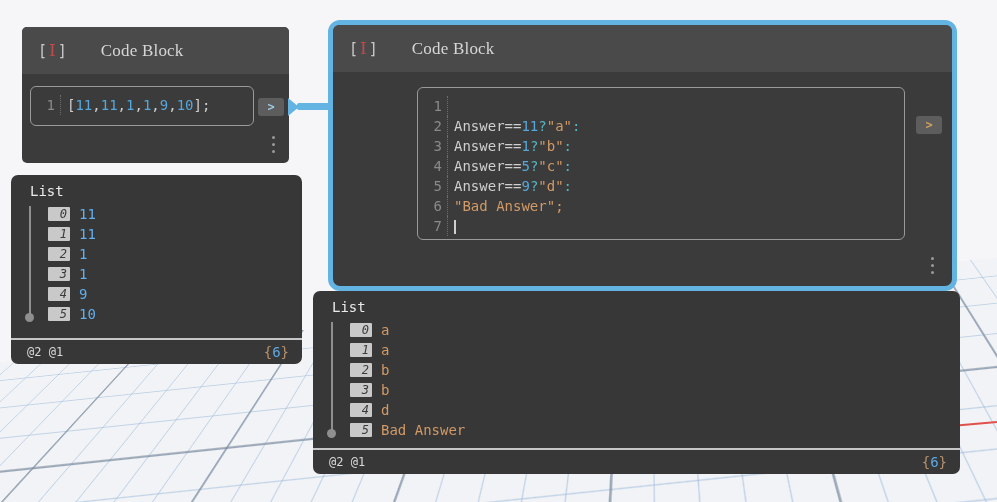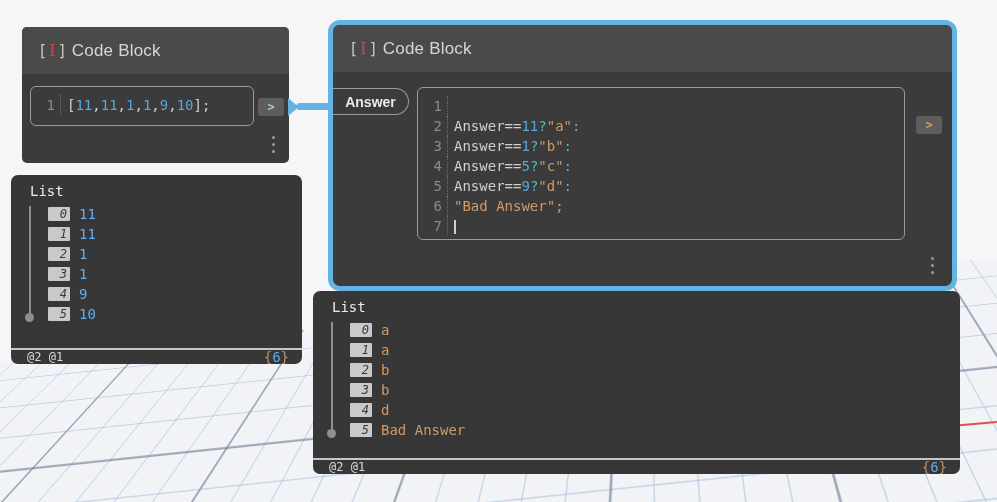--- a/index.html
+++ b/index.html
@@ -20,21 +20,21 @@
               repeating-linear-gradient(90deg, rgba(147,180,215,.50) 0 1.5px, transparent 1.5px 32px); }
   .axis-y { position:absolute; left:664px; top:282px; width:2px; height:20px; background:var(--axis-green); z-index:1; }
   .axis-x { position:absolute; left:951px; top:423px; width:46px; height:2px; background:var(--axis-red);
             transform: rotate(-5deg); z-index:1; }
 
   
   .node-header { position:absolute; left:0; right:0; top:0; height:47px; background:var(--node-header);
                  border-radius:5px 5px 0 0; display:flex; align-items:center; padding-left:16px; }
   .cb-icon { font-family:"DejaVu Sans Mono", monospace; font-size:15px; color:#c9c9c9; display:flex; align-items:center; }
   .cb-icon .cur { font-family:"DejaVu Serif", serif; font-size:17px; color:var(--icon-red); margin:0 2px; line-height:1; }
-  .node-title { margin-left:5px; font-size:17px; color:var(--title-text); letter-spacing:.2px; }
+  .node-title { margin-left:34px; font-size:17px; color:var(--title-text); letter-spacing:.2px;font-family:Liberation Serif, serif; }
 
   .code-editor { position:absolute; border:1px solid var(--border-gray); border-radius:6px;
                  background:var(--node-body); padding:8px 6px; overflow:hidden;
                  font-family:"DejaVu Sans Mono", monospace; font-size:14px; }
   .cl { display:flex; height:20px; line-height:20px; white-space:pre; }
   .ln { width:24px; text-align:right; padding-right:5px; color:var(--line-number);
         border-right:1px dotted #6d6d6d; flex:none; }
   .codeline { padding-left:6px; }
   .tok-def, .tok-pun { color:var(--code-default); }
   .tok-num { color:var(--code-number); }
@@ -89,21 +89,21 @@
   .panel1 .tree-dot { top:138px; }
   .panel2 .tree-dot { top:138px; }
   .list-rows { position:absolute; left:0; right:0; top:29px; }
   .lrow { height:20px; display:flex; align-items:center; padding-left:37px; }
   .lbadge { flex:none; width:22px; height:14px; line-height:14px; background:var(--badge-bg);
             color:var(--badge-text); font-style:italic; font-size:12px; text-align:right;
             padding-right:3px; border-radius:1px; margin-right:9px; }
   .lval { font-size:14px; }
   .panel1 .lval { color:var(--value-number); }
   .panel2 .lval { color:var(--value-string); }
-  .list-footer { position:absolute; left:0; right:0; bottom:0; height:16px; border-top:2px solid #c6c6c6;
+  .list-footer { position:absolute; left:0; right:0; bottom:0; height:26px; border-top:2px solid #c6c6c6;
                  display:flex; align-items:center; justify-content:space-between; padding:0 13px 0 16px;margin-top:28px; }
   .footer-left { font-size:12px; color:var(--footer-text); }
   .count { font-size:14px; }
   .count .brace { color:var(--count-brace); }
   .count .digit { color:var(--count-digit); }
 </style>
 </head>
 <body>
 
 <div class="bg-rot">
@@ -141,21 +141,20 @@
 
 <div class="node2">
   <div class="node-header">
     <span class="cb-icon">
         <span>[</span>
         <span class="cur">I</span>
         <span>]</span>
       </span>
     <span class="node-title">Code Block</span>
   </div>
-  <div class="input-pill">Answer</div>
   <div class="code-editor" id="node2-code">
       <div class="cl"><span class="ln">1</span></div>
       <div class="cl"><span class="ln">2</span><span class="codeline"><span class="tok-def">Answer==</span><span class="tok-num">11</span><span class="tok-op">?</span><span class="tok-str">"a"</span><span class="tok-op">:</span></span></div>
       <div class="cl"><span class="ln">3</span><span class="codeline"><span class="tok-def">Answer==</span><span class="tok-num">1</span><span class="tok-op">?</span><span class="tok-str">"b"</span><span class="tok-op">:</span></span></div>
       <div class="cl"><span class="ln">4</span><span class="codeline"><span class="tok-def">Answer==</span><span class="tok-num">5</span><span class="tok-op">?</span><span class="tok-str">"c"</span><span class="tok-op">:</span></span></div>
       <div class="cl"><span class="ln">5</span><span class="codeline"><span class="tok-def">Answer==</span><span class="tok-num">9</span><span class="tok-op">?</span><span class="tok-str">"d"</span><span class="tok-op">:</span></span></div>
       <div class="cl"><span class="ln">6</span><span class="codeline"><span class="tok-str">"Bad Answer";</span></span></div>
       <div class="cl"><span class="ln">7</span><span class="codeline"><span class="cursor"></span></span></div>
     </div>
   <div class="out-btn">&gt;</div>

